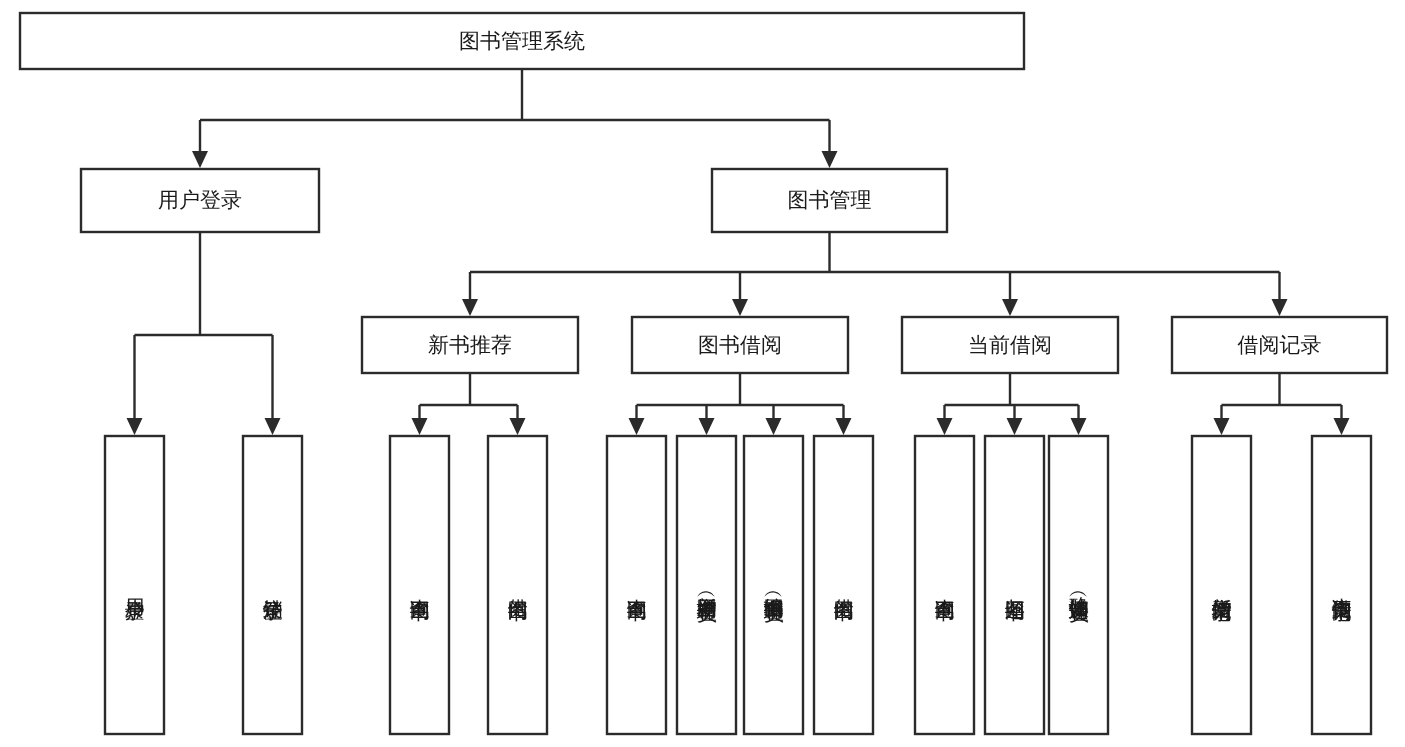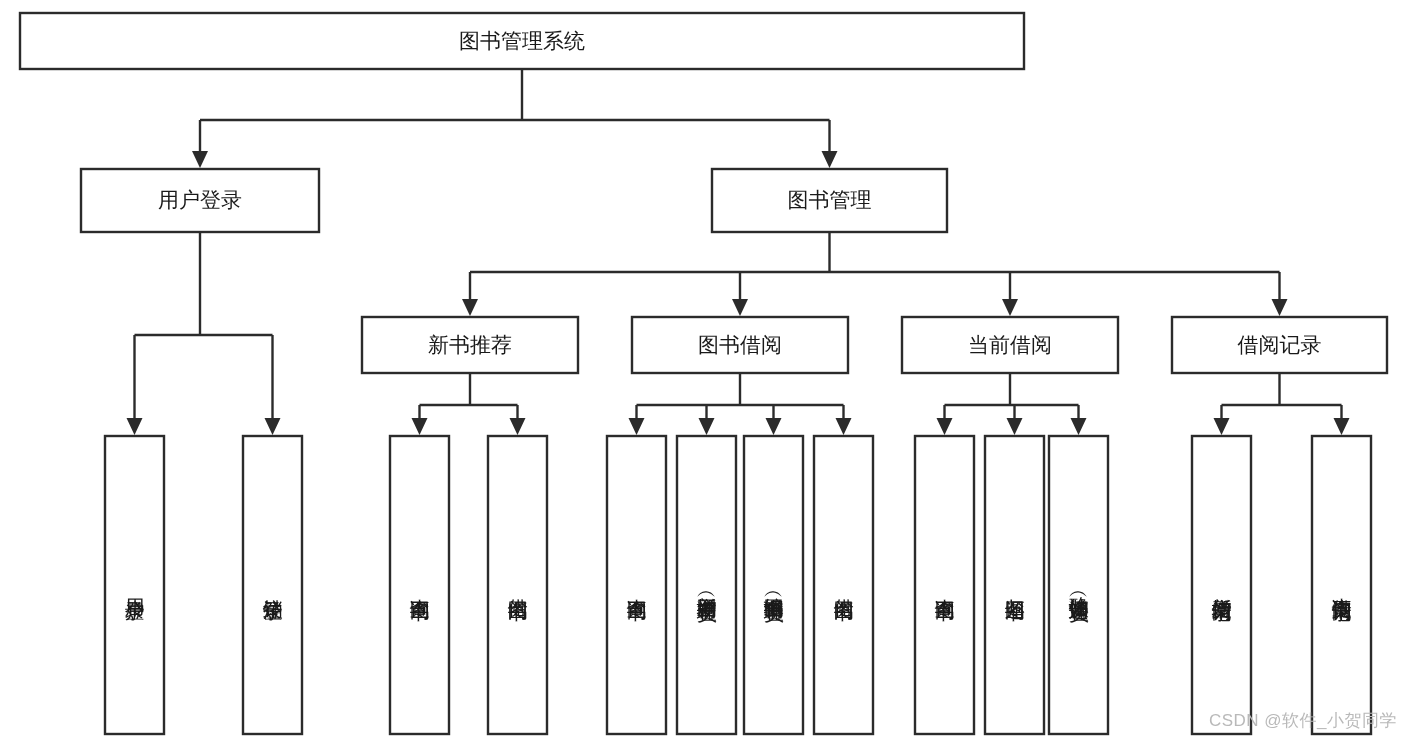--- a/index.html
+++ b/index.html
@@ -176,14 +176,13 @@
       <div class="vlabel" style="left: 677px; top: 440px; width: 59px; height: 290px; display: flex; align-items: center; justify-content: center;">新增图书（管理员）</div>
       <div class="vlabel" style="left: 744px; top: 440px; width: 59px; height: 290px; display: flex; align-items: center; justify-content: center;">编辑图书（管理员）</div>
       <div class="vlabel" style="left: 814px; top: 440px; width: 59px; height: 290px; display: flex; align-items: center; justify-content: center;">借阅图书</div>
       <div class="vlabel" style="left: 915px; top: 440px; width: 59px; height: 290px; display: flex; align-items: center; justify-content: center;">查询图书</div>
       <div class="vlabel" style="left: 985px; top: 440px; width: 59px; height: 290px; display: flex; align-items: center; justify-content: center;">归还图书</div>
       <div class="vlabel" style="left: 1049px; top: 440px; width: 59px; height: 290px; display: flex; align-items: center; justify-content: center;">确认归还（管理员）</div>
       <div class="vlabel" style="left: 1192px; top: 440px; width: 59px; height: 290px; display: flex; align-items: center; justify-content: center;">新增借阅记录</div>
       <div class="vlabel" style="left: 1312px; top: 440px; width: 59px; height: 290px; display: flex; align-items: center; justify-content: center;">查询借阅记录</div>
     </div>
 
-  <div id="watermark">CSDN @软件_小贺同学</div>
 </div>
 
 </body></html>

